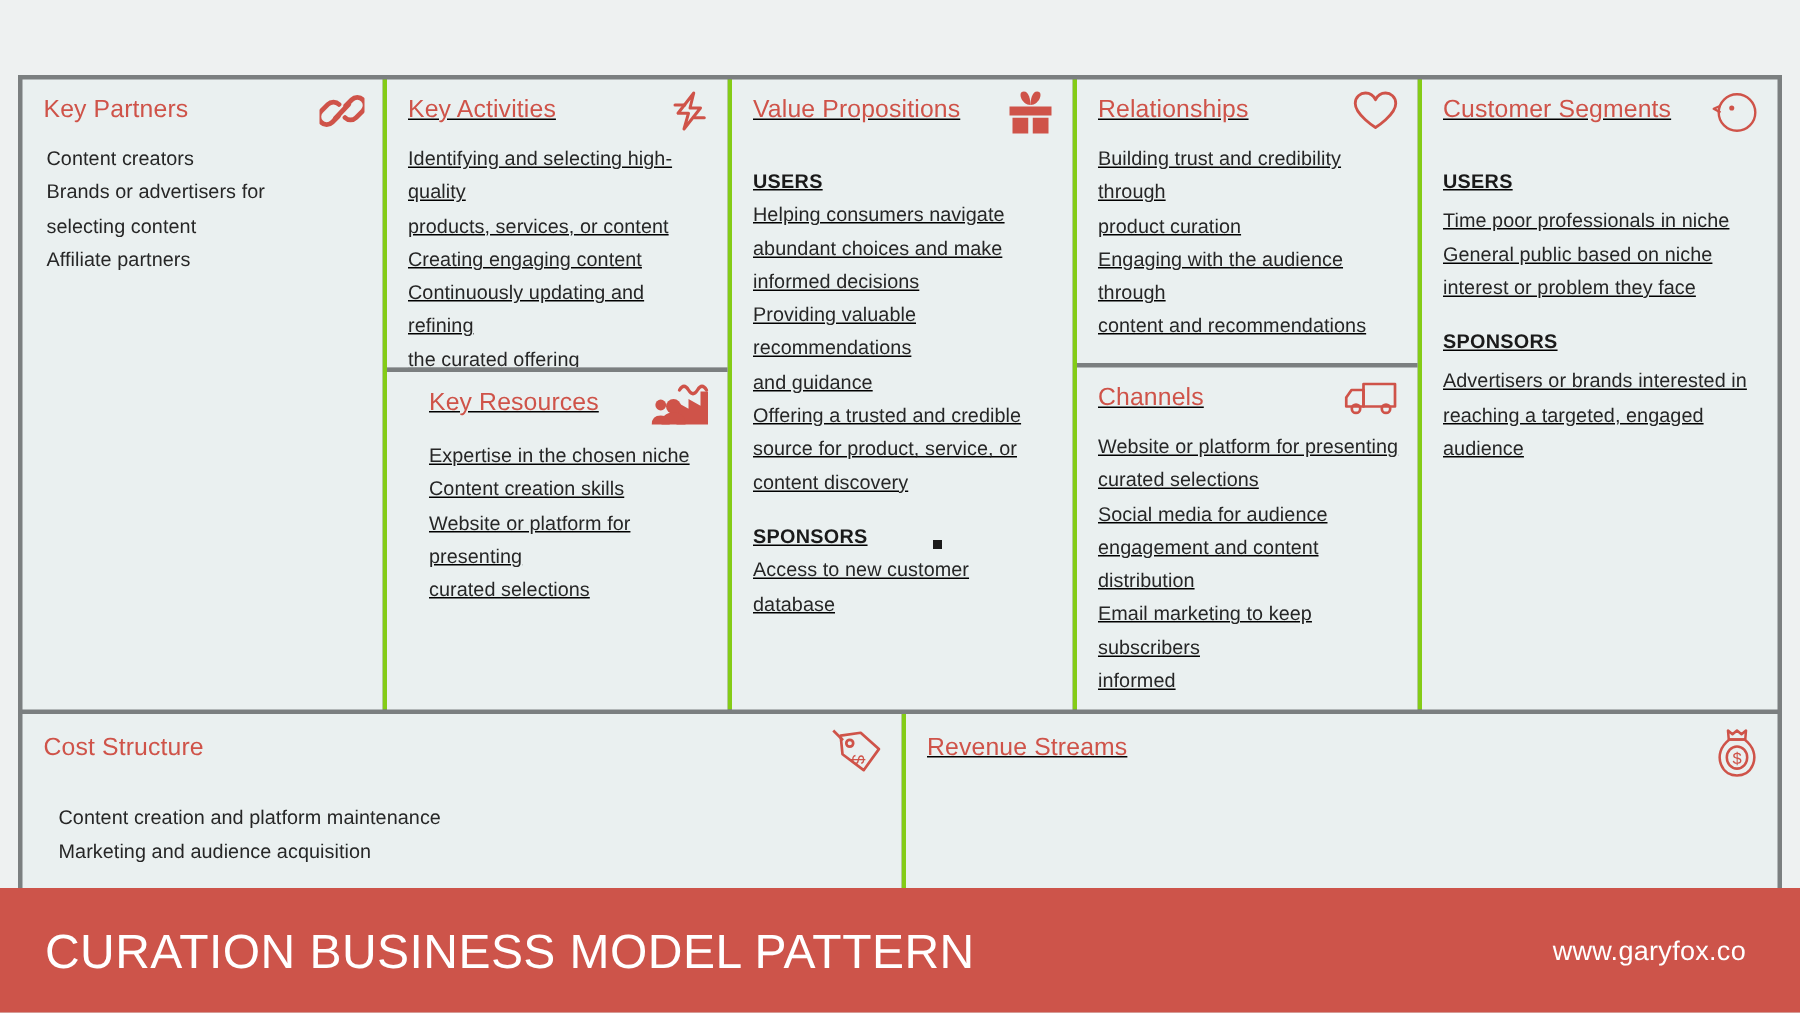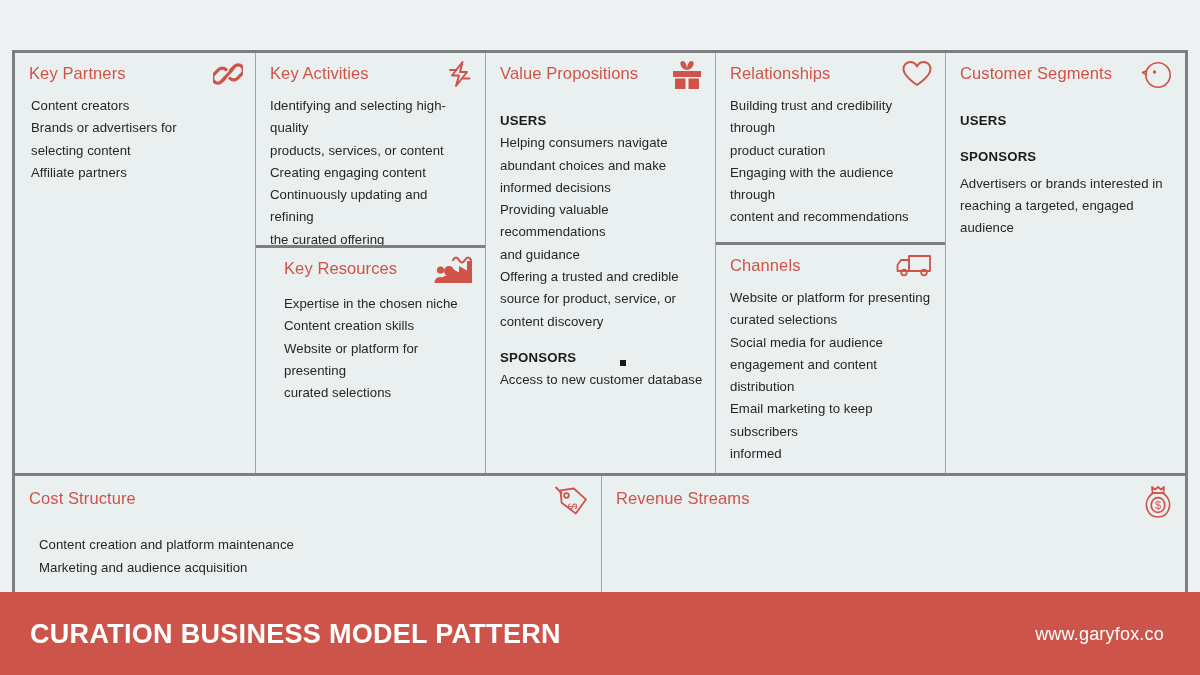--- a/index.html
+++ b/index.html
@@ -45,21 +45,21 @@
     display: flex;
     flex: 1 1 auto;
     border-top: 3px solid #7b7f80;
   }
 
   .col {
     box-sizing: border-box;
     display: flex;
     flex-direction: column;
   }
-  .col + .col { border-left: 1px solid #84cc16; }
+  .col + .col { border-left: 3px solid #84cc16; text-decoration: underline; }
 
   .cell {
     background: #eaf0f0;
     box-sizing: border-box;
     padding: 10px 12px 8px 14px;
     position: relative;
     overflow: hidden;
     flex: 1 1 auto;
   }
   .cell + .cell { border-top: 3px solid #7b7f80; }
@@ -151,22 +151,22 @@
     height: 83px;
     background: #cd544a;
     display: flex;
     align-items: center;
     justify-content: space-between;
     box-sizing: border-box;
     padding: 0 36px 0 30px;
   }
   .footer-title {
     color: #ffffff;
-    font-size: 27px;
-    font-weight: bold;
+    font-size: 32px;
+    font-weight: normal;
     letter-spacing: 0.3px;
     line-height: 30px;
   }
   .footer-url {
     color: #ffffff;
     font-size: 18px;
     letter-spacing: 0.2px;
     line-height: 22px;
   }
 </style>
@@ -332,20 +332,25 @@
             <span class="icon">
               <svg width="32" height="30" viewBox="0 0 32 30" fill="none" xmlns="http://www.w3.org/2000/svg">
                 <circle cx="17" cy="15" r="12.2" stroke="#cf5349" stroke-width="1.6" fill="none"></circle>
                 <path d="M6 15 L1.5 12.5 L6 10.5" stroke="#cf5349" stroke-width="1.6" fill="none" stroke-linejoin="round"></path>
                 <circle cx="13.5" cy="12" r="1.7" fill="#cf5349"></circle>
               </svg>
             </span>
           </div>
           <div class="spacer"></div>
           <div class="sublabel">USERS</div>
+          <ul class="lines">
+            <li>Time poor professionals in niche</li>
+            <li>General public based on niche</li>
+            <li>interest or problem they face</li>
+          </ul>
           <div class="spacer"></div>
           <div class="sublabel">SPONSORS</div>
           <ul class="lines">
             <li>Advertisers or brands interested in</li>
             <li>reaching a targeted, engaged</li>
             <li>audience</li>
           </ul>
         </div>
       </div>
 

